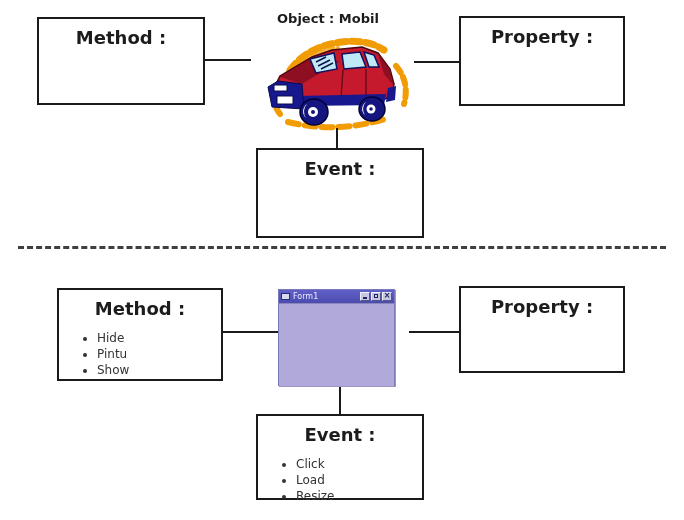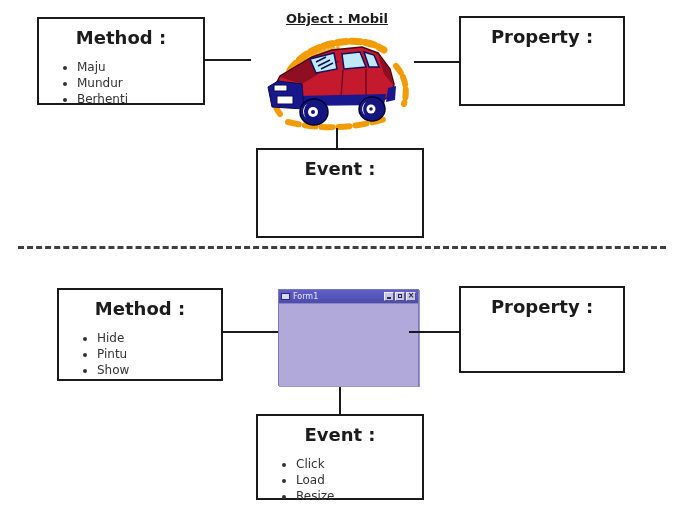--- a/index.html
+++ b/index.html
@@ -24,21 +24,21 @@
     font-size:12px;line-height:16px;color:#333333;
   }
   .line{position:absolute;background:#1a1a1a;}
   .divider{
     position:absolute;left:18px;top:246px;width:648px;height:0;
     border-top:3px dashed #3f3f3f;
   }
   .car-wrap{position:absolute;left:260px;top:30px;width:160px;height:102px;}
   
   .vb-window{
-    position:absolute;left:278px;top:289px;width:141px;height:97px;
+    position:absolute;left:278px;top:289px;width:117px;height:97px;
     border:1px solid #7a7ab8;background:#b0a9d9;box-sizing:border-box;
     box-shadow:1px 1px 0 #9c96c6;
   }
   .vb-titlebar{
     height:13px;background:linear-gradient(#5f5fc8,#4c4cae);
     display:flex;align-items:center;padding:0 2px;box-sizing:border-box;
   }
   .vb-icon{
     width:9px;height:7px;background:#d8d8ee;border:1px solid #2a2a80;
     box-sizing:border-box;margin-right:3px;flex:0 0 auto;
@@ -59,21 +59,21 @@
     position:absolute;left:0;top:-2px;width:100%;text-align:center;
     font-size:8px;font-weight:bold;color:#23235e;font-style:normal;line-height:10px;
   }
   .vb-body{height:82px;background:#b0a9d9;border-top:1px solid #8d86bd;}
 </style>
 </head>
 <body>
 
 <div class="canvas">
 
-  <div class="section-title" style="left:237px;top:11px;text-decoration:underline;">Object : Mobil</div>
+  <div class="section-title" style="left:228px;top:11px;">Object : Mobil</div>
 
   <div class="car-wrap">
     <svg width="160" height="102" viewBox="0 0 160 102">
 
       <g stroke="#f29c05" fill="none" stroke-linecap="round">
         <path d="M30,40 Q48,16 82,12 Q108,9 124,20" stroke-width="7" stroke-dasharray="9 5"></path>
         <path d="M18,54 Q8,68 20,84" stroke-width="6" stroke-dasharray="8 5"></path>
         <path d="M136,36 Q150,52 144,74" stroke-width="6" stroke-dasharray="8 5"></path>
         <path d="M28,92 Q78,104 128,88" stroke-width="6" stroke-dasharray="11 6"></path>
         <path d="M44,30 Q60,20 78,18" stroke-width="4" stroke-dasharray="5 4" stroke-opacity="0.8"></path>
@@ -111,25 +111,20 @@
 
       <ellipse cx="112" cy="79" rx="13" ry="12" fill="#151580" stroke="#000030" stroke-width="1.5"></ellipse>
       <path d="M106,72 A8,8 0 0 0 105,85 A10,10 0 0 1 106,72 Z" fill="#ffffff"></path>
       <circle cx="111" cy="79" r="4.5" fill="#ffffff"></circle>
       <circle cx="111" cy="79" r="1.8" fill="#151580"></circle>
     </svg>
   </div>
 
   <div class="box" style="left:37px;top:17px;width:168px;height:88px;">
     <div class="box-title">Method :</div>
-    <ul>
-      <li>Maju</li>
-      <li>Mundur</li>
-      <li>Berhenti</li>
-    </ul>
   </div>
 
   <div class="box" style="left:459px;top:16px;width:166px;height:90px;">
     <div class="box-title">Property :</div>
   </div>
 
   <div class="box" style="left:256px;top:148px;width:168px;height:90px;">
     <div class="box-title">Event :</div>
   </div>
 

